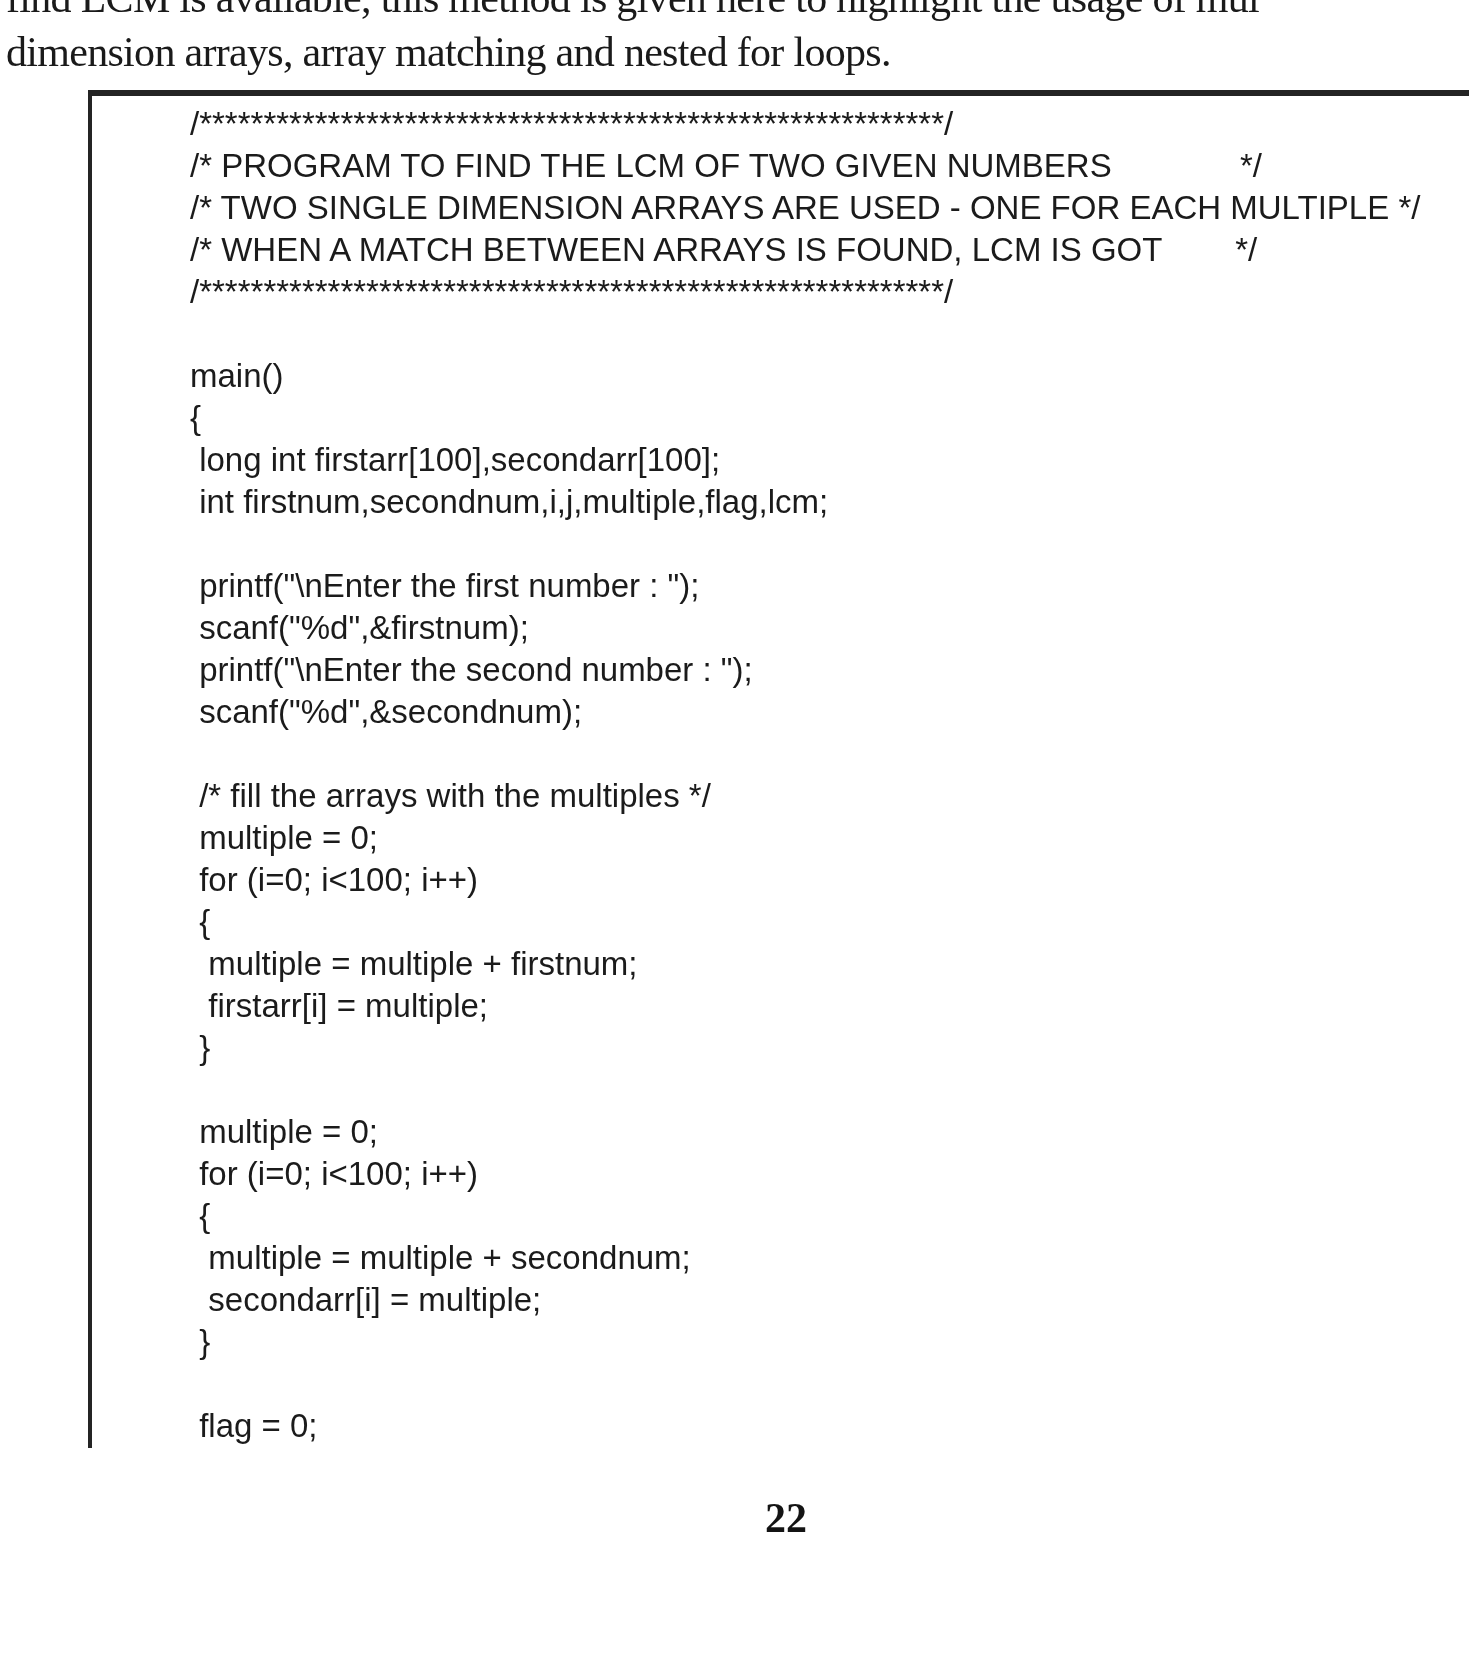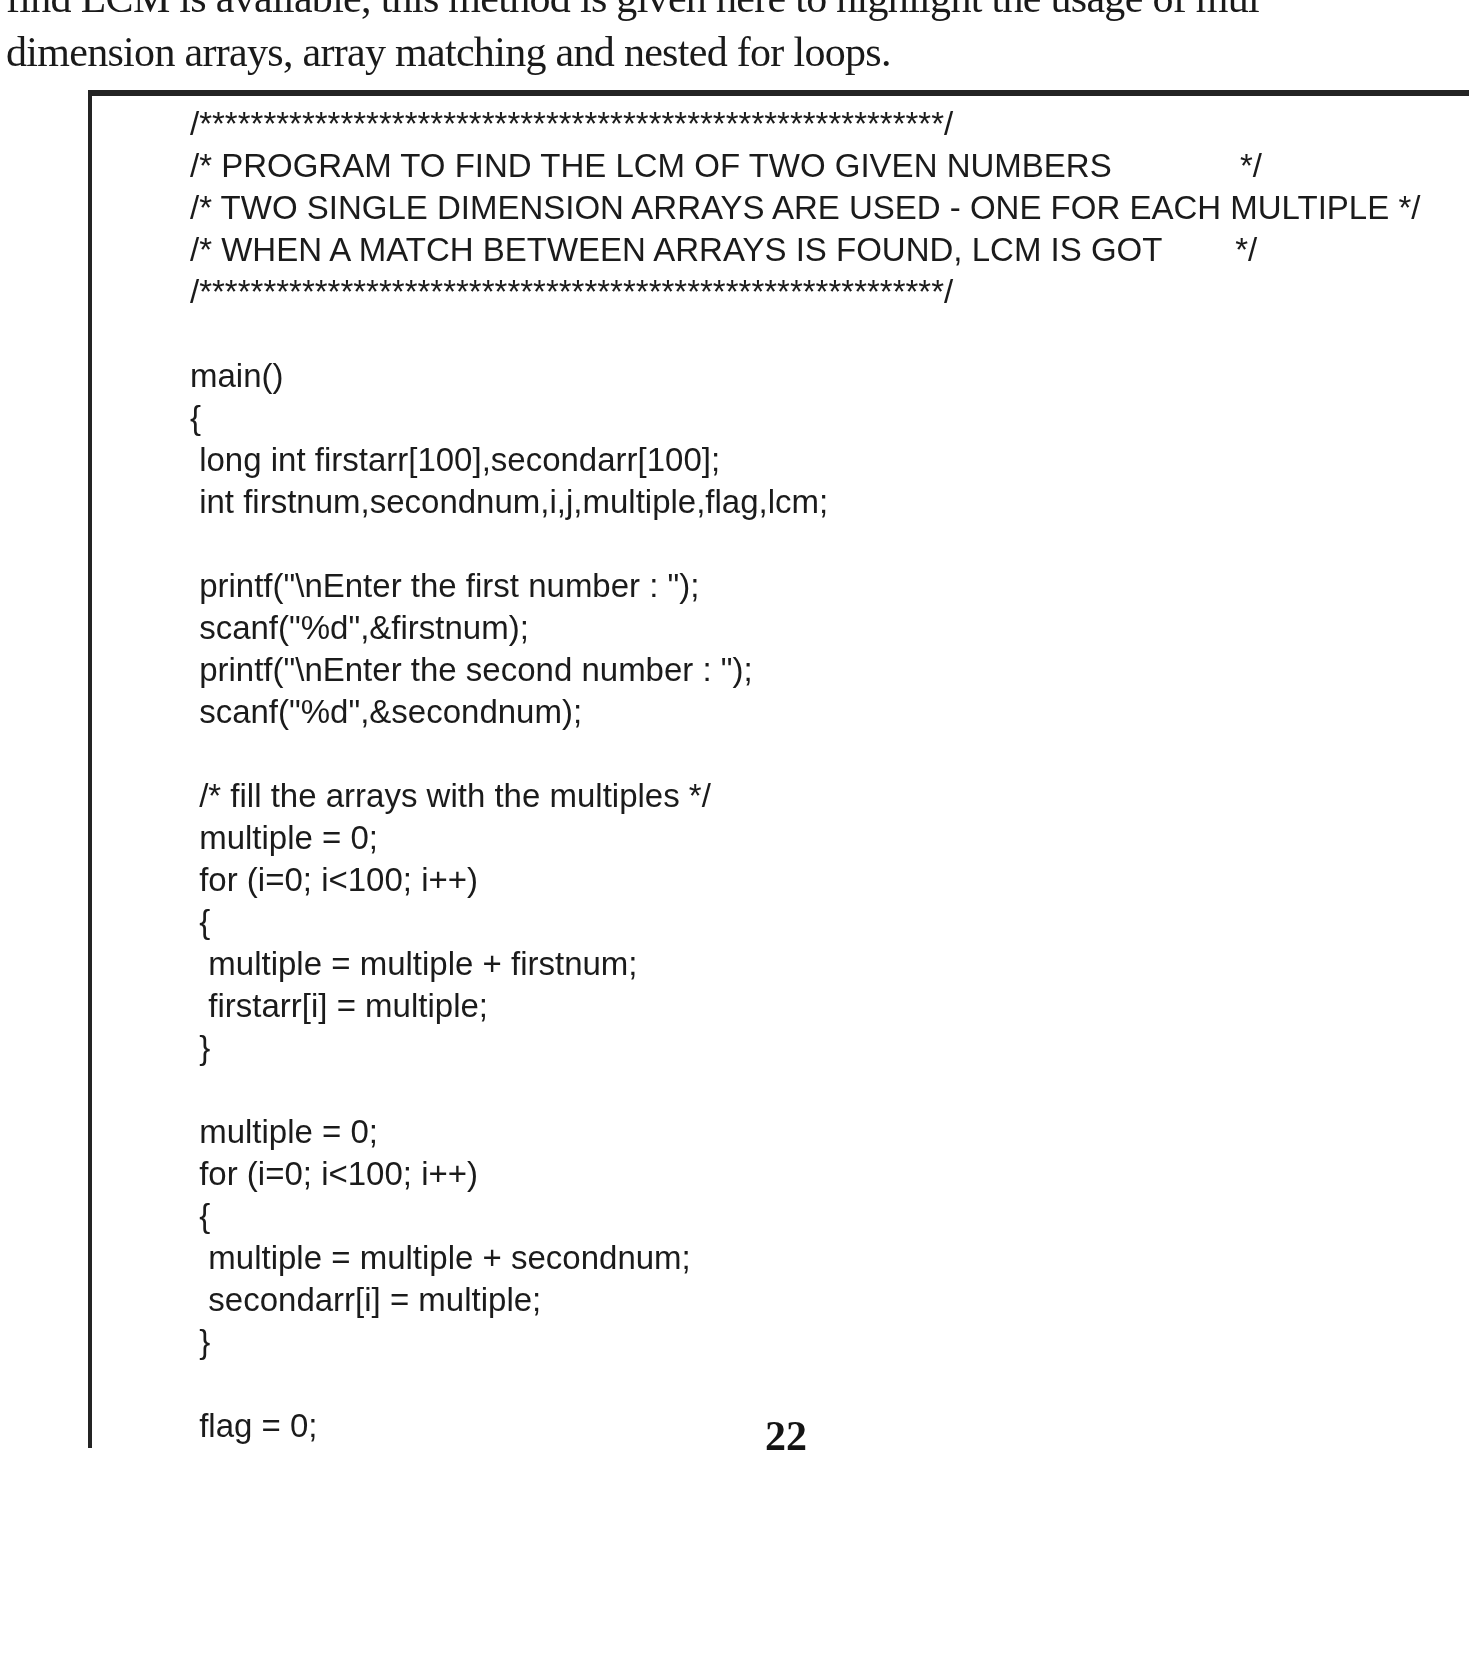--- a/index.html
+++ b/index.html
@@ -46,21 +46,21 @@
     margin-left: 98px;
     margin-top: 7px;
     font-family: "Liberation Sans", sans-serif;
     font-size: 33px;
     line-height: 42px;
     white-space: pre;
     color: #1b1b1b;
   }
   .page-number {
     position: absolute;
-    top: 1412px;
+    top: 1494px;
     left: 786px;
     transform: translateX(-50%);
     font-family: "Liberation Serif", serif;
     font-weight: bold;
     font-size: 42px;
     color: #141414;
   }
 </style>
 </head>
 <body>

